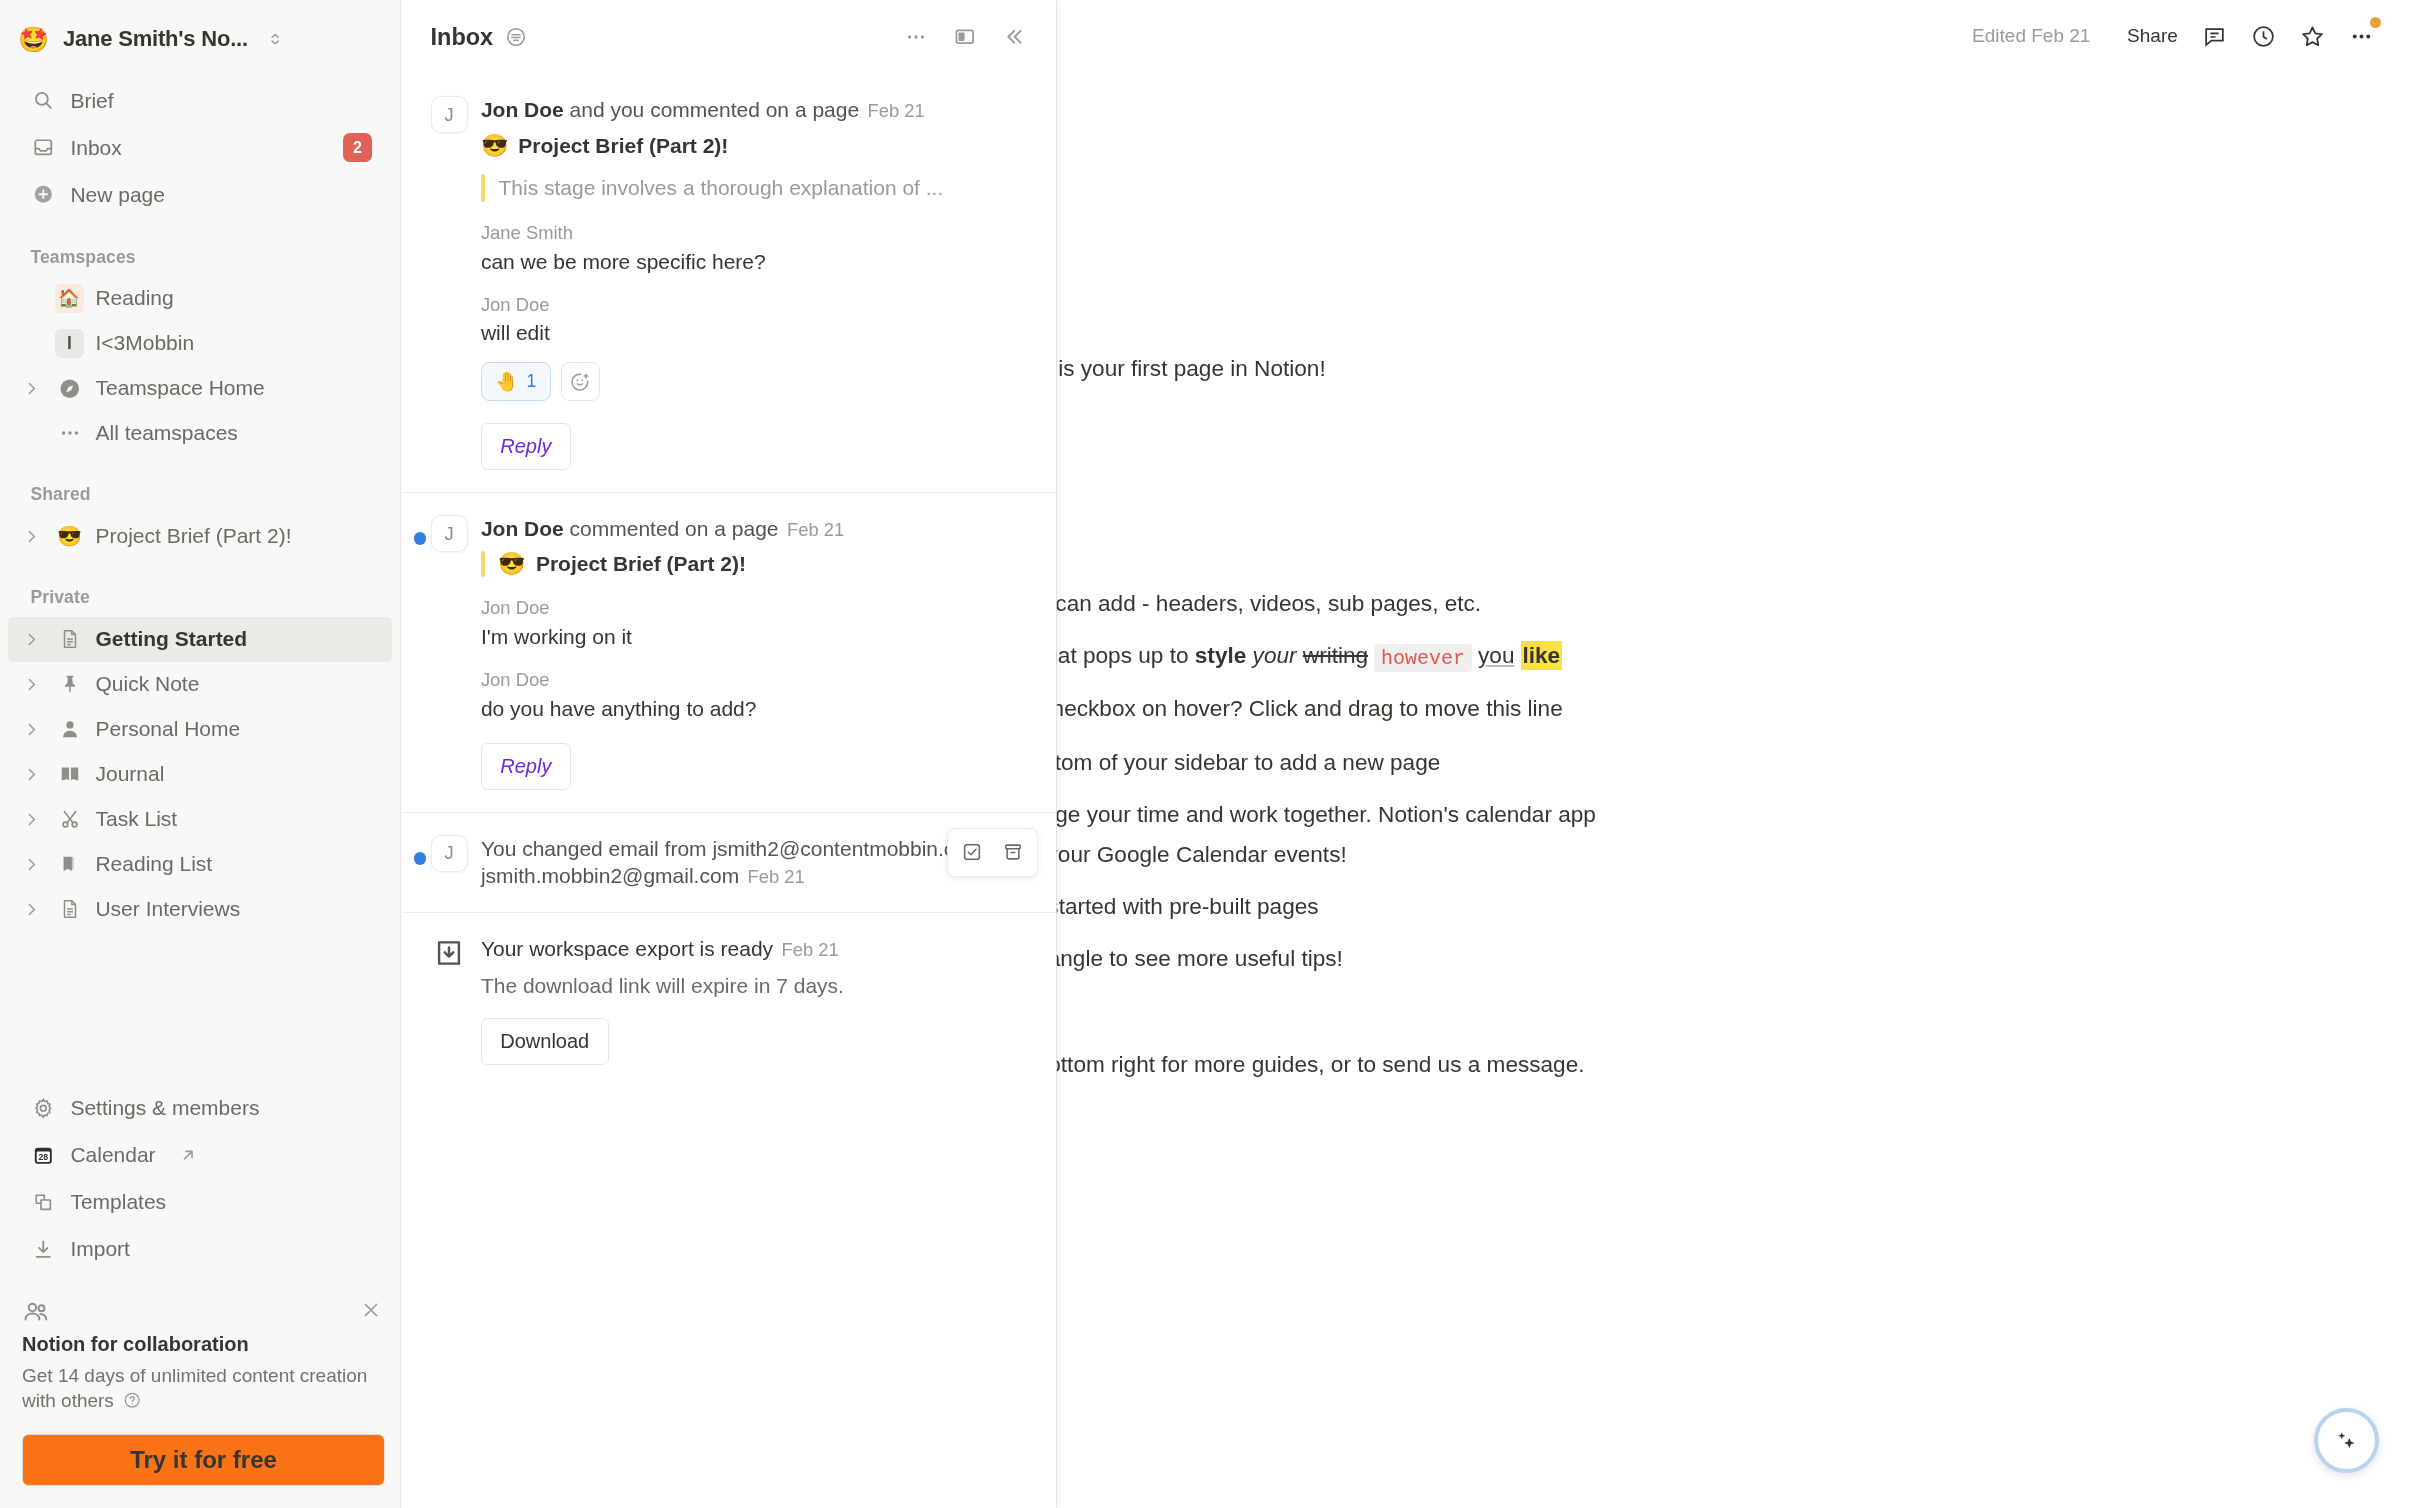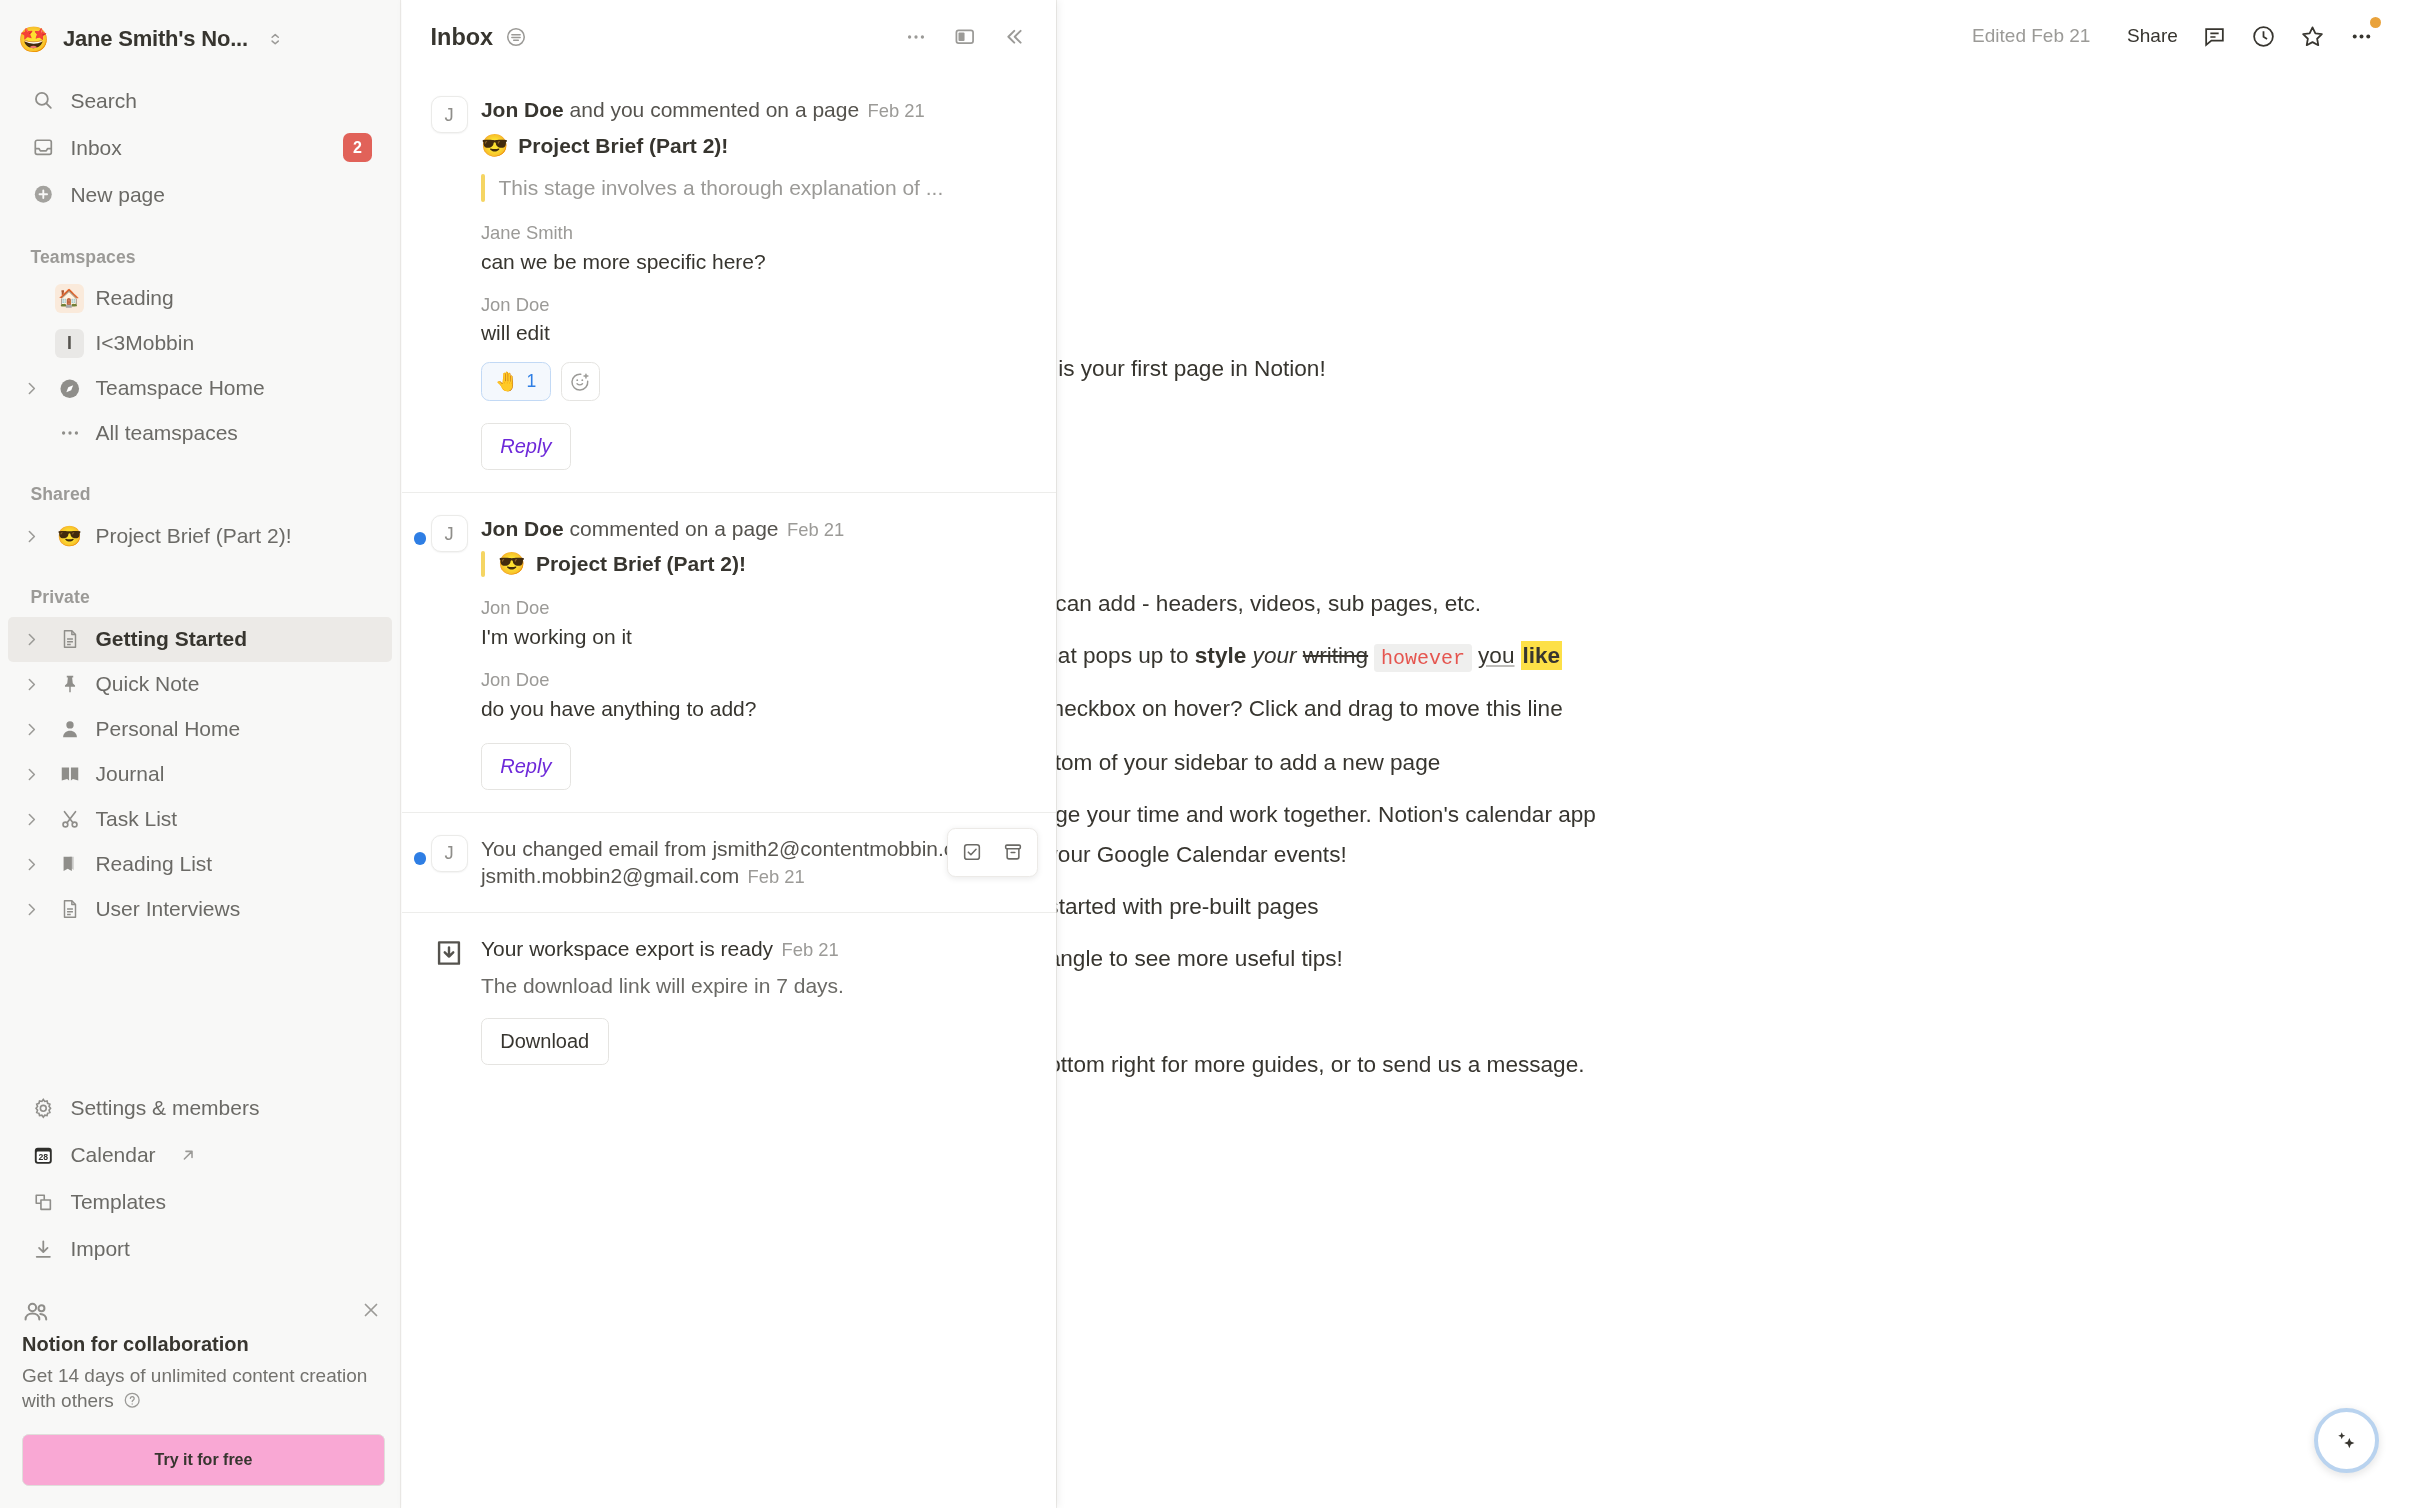--- a/index.html
+++ b/index.html
@@ -88,22 +88,22 @@
     position: absolute; right: 3.4px; top: 1.7px;
     color: #9b9a97; cursor: pointer; display:flex;
   }
   .promo-title { font-size: 20px; font-weight: 700; color: #37352f; margin-top: 4px; }
   .promo-sub { font-size: 19px; color: #73726e; line-height: 1.35; margin-top: 6.7px; }
   .promo-q {
     display: inline-flex; vertical-align: -2.5px; margin-left: 3.4px; color: #9b9a97;
   }
   .promo-btn {
     margin-top: 20px; width: 100%; height: 52px;
-    border: 0.8px solid #e0dedb; border-radius: 6.7px; background: #f9a8d4;
-    font-size: 16px; font-weight: 600; color: #37352f;
+    border: 0.8px solid #e0dedb; border-radius: 6.7px; background: #f97316;
+    font-size: 24px; font-weight: 600; color: #37352f;
     cursor: pointer; font-family: inherit;
   }
 
   
   #main { position: absolute; left: 401px; top: 0; width: 2013px; height: 1508px; background: #fff; }
   .topbar {
     position: absolute; right: 0; top: 0; height: 72px;
     display: flex; align-items: center; gap: 0; padding-right: 28.5px;
   }
   .edited { font-size: 19px; color: #9b9a97; margin-right: 25px; white-space: nowrap; }
@@ -346,21 +346,21 @@
     </div>
 
     <div class="nav-list">
       <div class="nav-row">
         <span class="nav-ico">
           <svg width="22.6" height="22.6" viewBox="0 0 24 24" fill="none" stroke="currentColor" stroke-width="1.9" stroke-linecap="round">
             <circle cx="10.5" cy="10.5" r="6.3"></circle>
               <path d="M15.2 15.2L20 20"></path>
           </svg>
         </span>
-        <span class="nav-label">Search</span>
+        <span class="nav-label">Brief</span>
       </div>
       <div class="nav-row">
         <span class="nav-ico">
           <svg width="22.6" height="22.6" viewBox="0 0 24 24" fill="none" stroke="currentColor" stroke-width="1.8" stroke-linejoin="round">
             <path d="M3.5 13.5V6.5a2 2 0 012-2h13a2 2 0 012 2v7M3.5 13.5h4l1.4 2.3h6.2l1.4-2.3h4M3.5 13.5v4a2 2 0 002 2h13a2 2 0 002-2v-4"></path>
           </svg>
         </span>
         <span class="nav-label">Inbox</span>
         <span class="nav-badge">2</span>
       </div>

